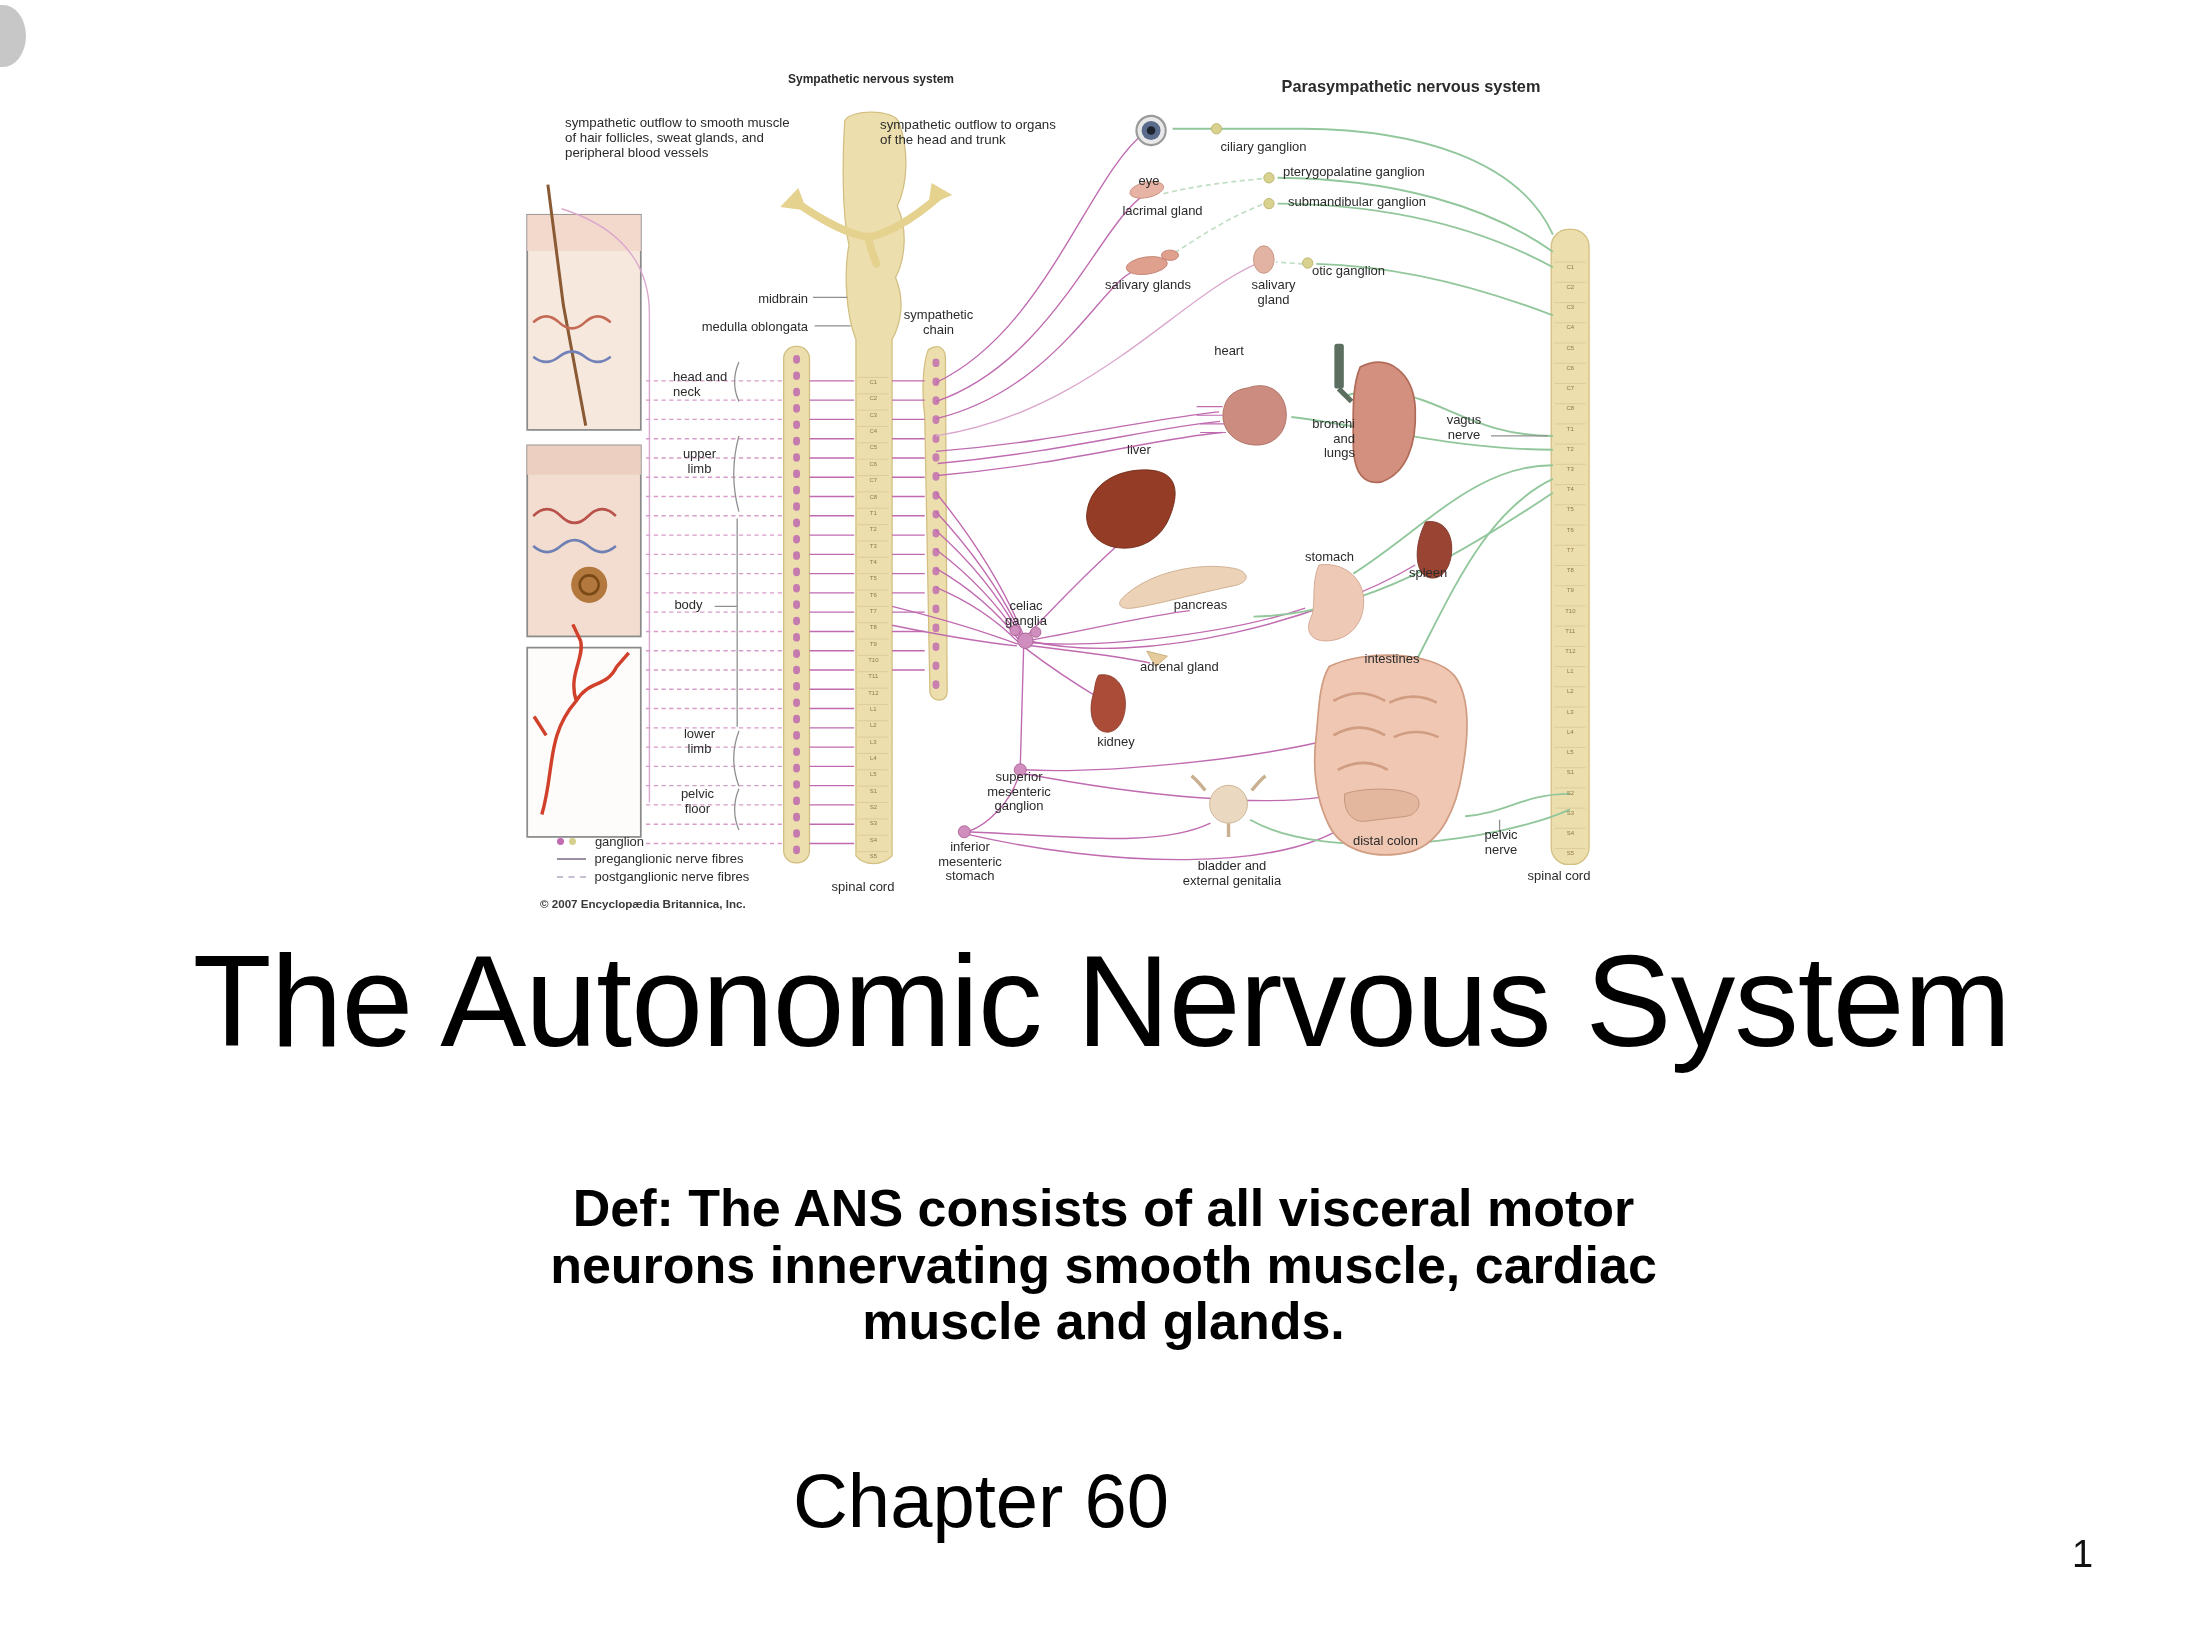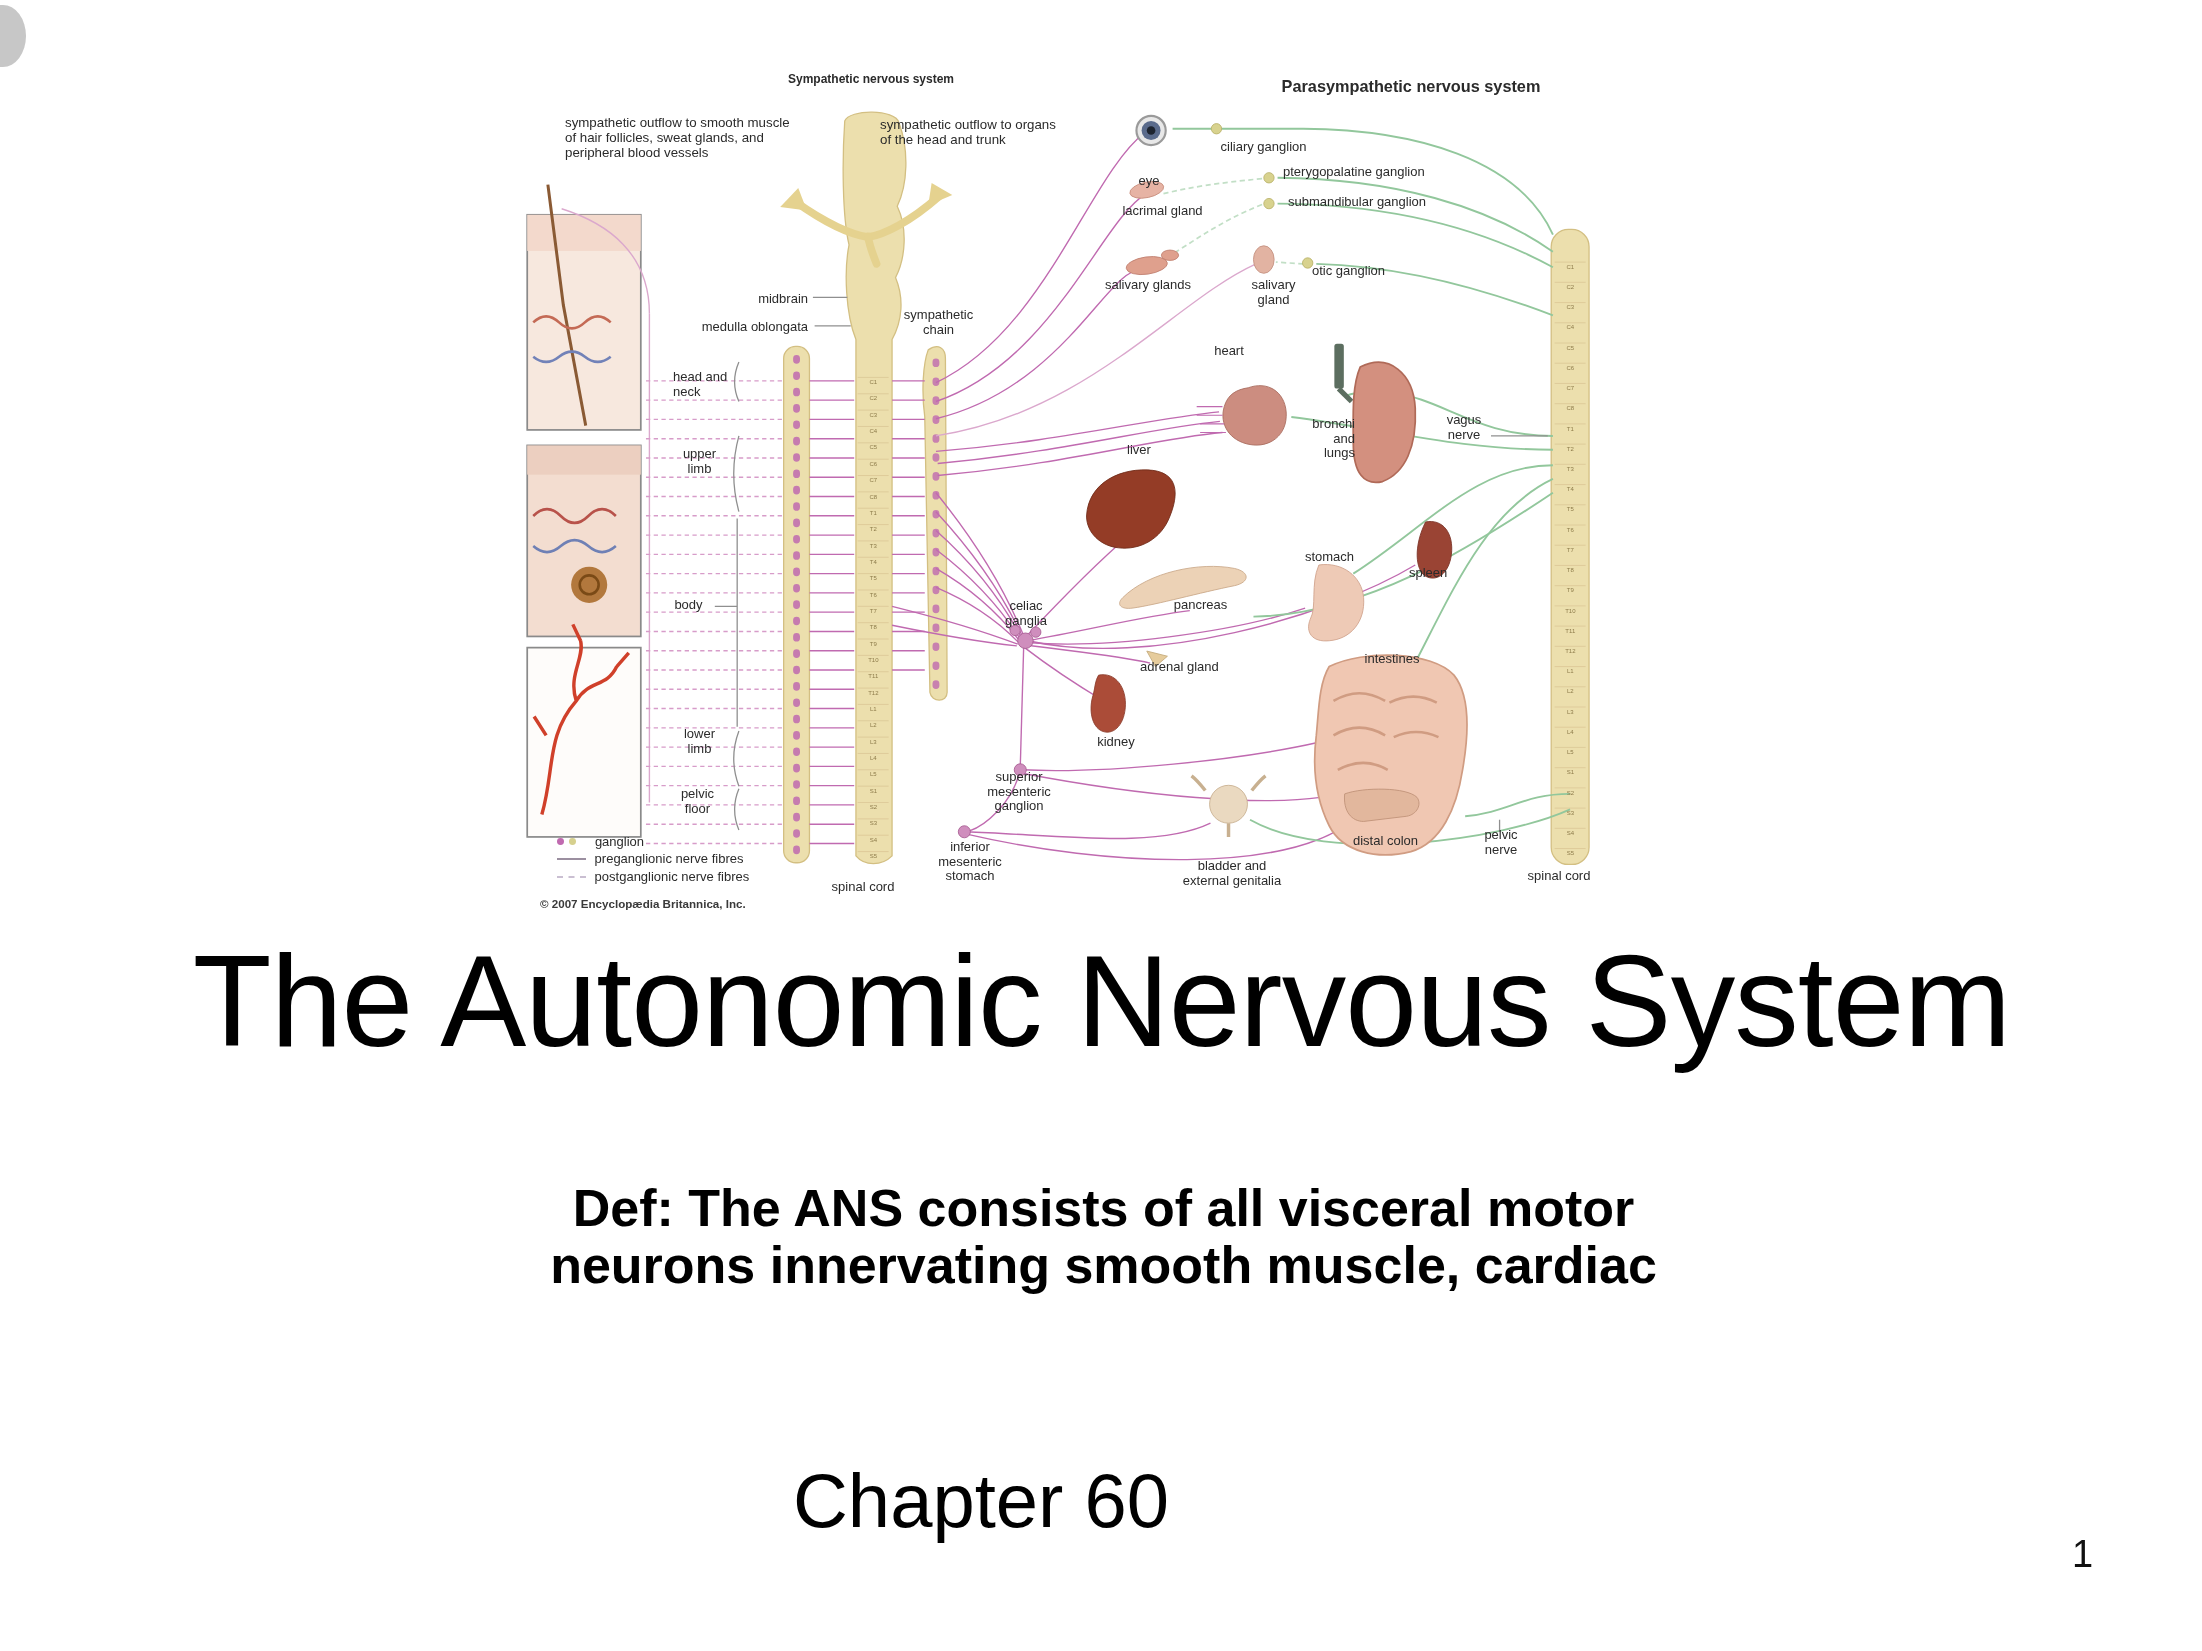--- a/index.html
+++ b/index.html
@@ -453,18 +453,19 @@
         </div>
       </div>
     <div class="copyright">© 2007 Encyclopædia Britannica, Inc.</div>
   </div>
 
   <h1 class="page-title">The Autonomic Nervous System</h1>
 
   <div class="def">
     <div>Def: The ANS consists of all visceral motor</div>
     <div>neurons innervating smooth muscle, cardiac</div>
+    <div>muscle and glands.</div>
   </div>
 
   <div class="chapter">Chapter 60</div>
   <div class="pagenum">1</div>
 </div>
 
 
 </body></html>

